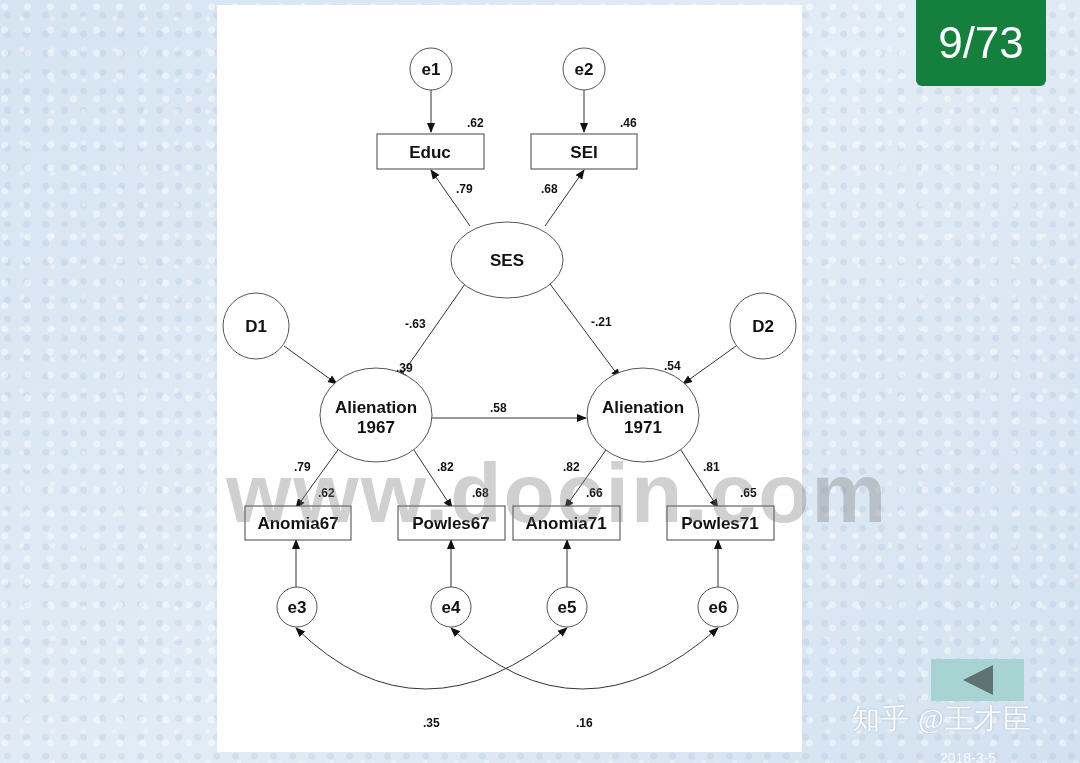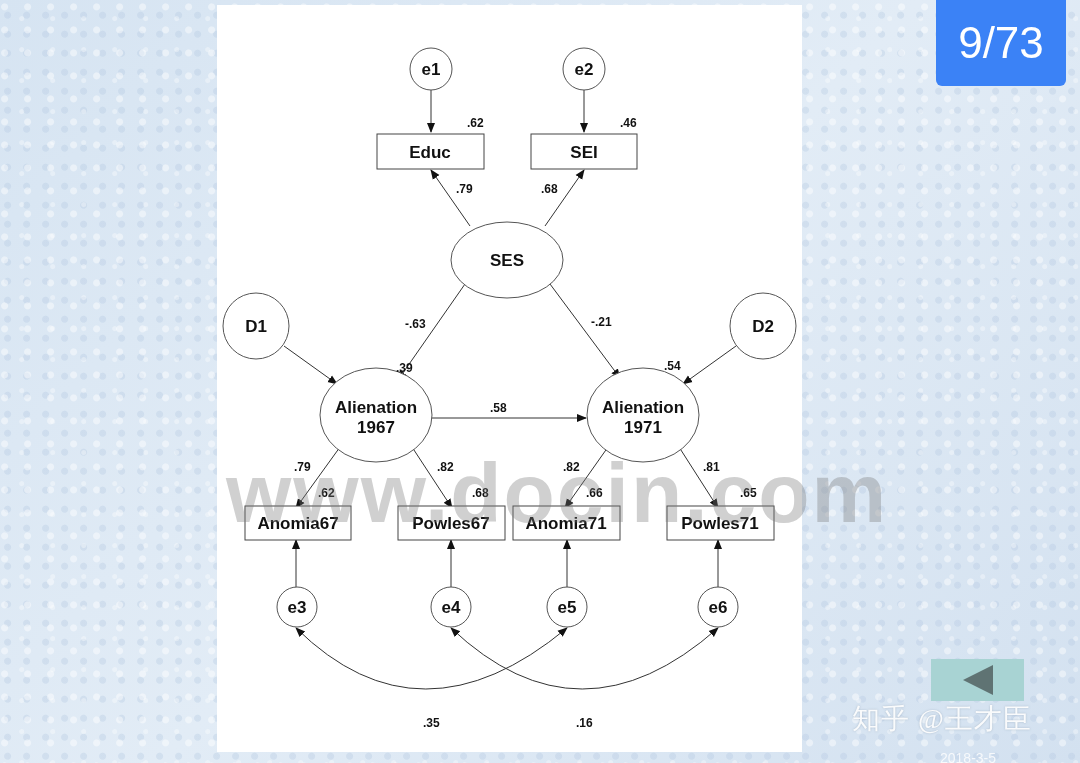--- a/index.html
+++ b/index.html
@@ -22,22 +22,22 @@
   .node-text { font-family: "Liberation Sans", sans-serif; font-weight: bold; font-size: 17px; fill: #111; }
   .coef-text { font-family: "Liberation Sans", sans-serif; font-weight: bold; font-size: 12px; fill: #111; }
   .watermark {
     position: absolute; left: 226px; top: 448px; width: 640px; height: 90px;
     font-family: "Liberation Sans", sans-serif; font-size: 84px; letter-spacing: 2px;
     color: rgba(120,120,120,0.35); line-height: 90px; white-space: nowrap;
     pointer-events: none;
     font-weight: bold;
   }
   .page-counter {
-    position: absolute; left: 936px; top: 0; width: 130px; height: 86px;
-    background: #3b82f6; border-radius: 0 0 6px 6px;
+    position: absolute; left: 916px; top: 0; width: 130px; height: 86px;
+    background: #15803d; border-radius: 0 0 6px 6px;
     color: #ffffff; font-family: "Liberation Sans", sans-serif; font-size: 44px;
     display: flex; align-items: center; justify-content: center;
   }
   .prev-button {
     position: absolute; left: 931px; top: 659px; width: 93px; height: 42px;
     background: #a8d3d3; display: flex; align-items: center; justify-content: center;
     cursor: pointer;
   }
   .prev-arrow {
     width: 0; height: 0; border-top: 15px solid transparent; border-bottom: 15px solid transparent;

